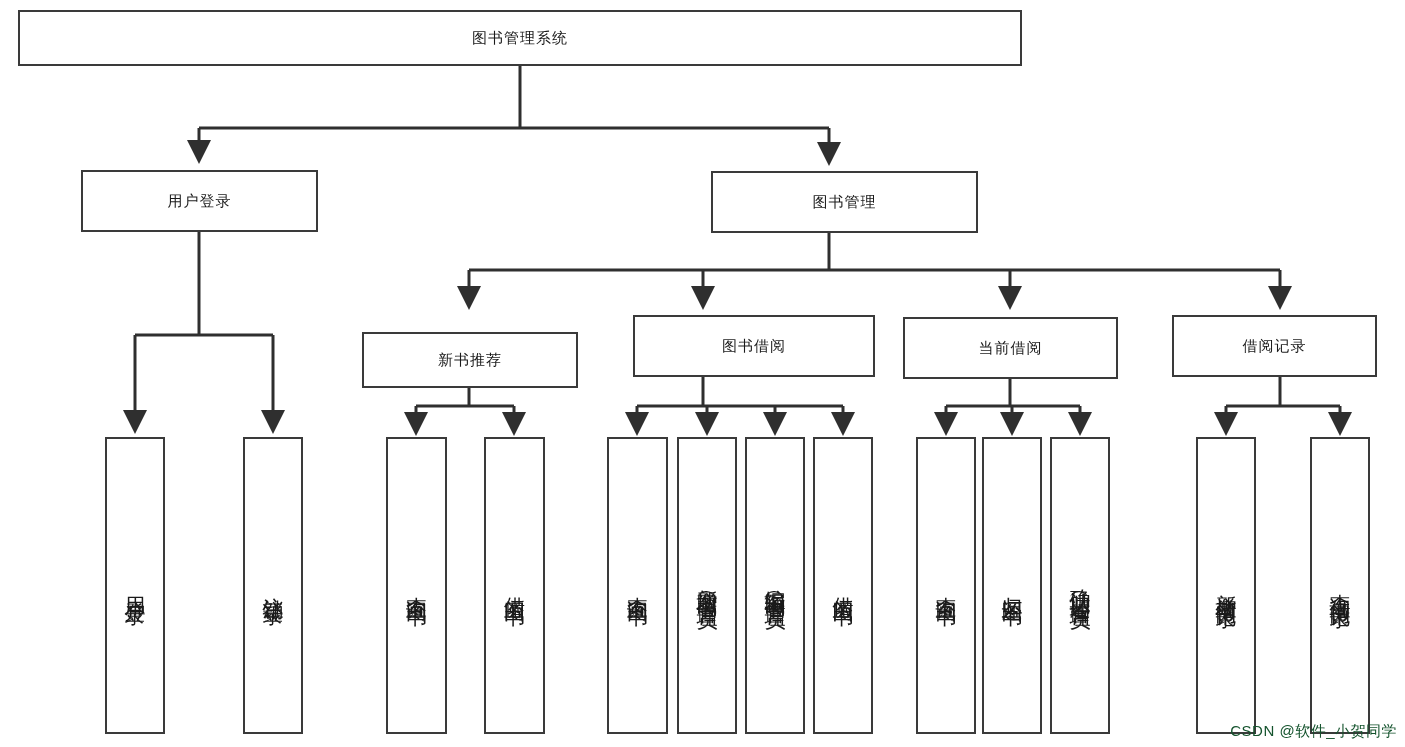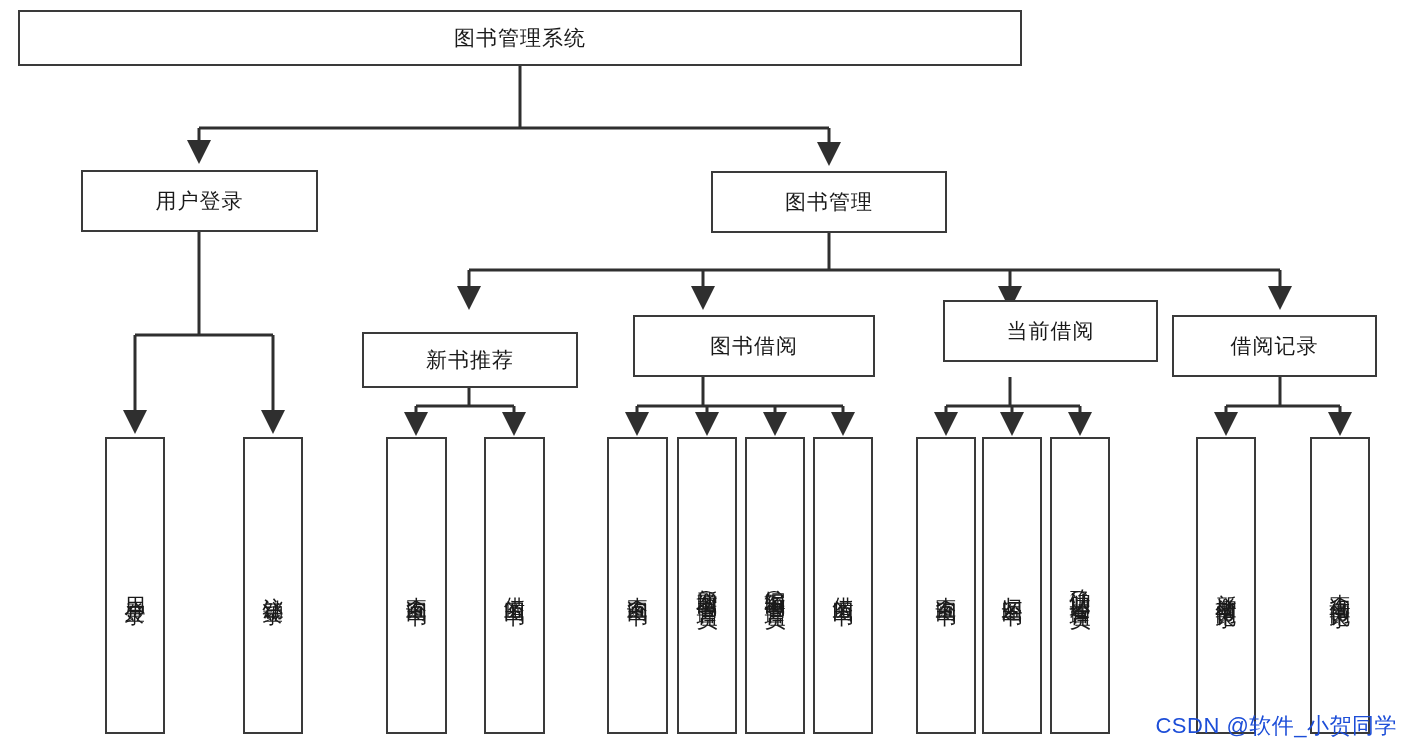--- a/index.html
+++ b/index.html
@@ -31,21 +31,21 @@
     border: 2px solid #3a3a3a;
     background: #ffffff;
     color: #1a1a1a;
     display: flex;
     align-items: center;
     justify-content: center;
     text-align: center;
     z-index: 2;
   }
   .node.horiz {
-    font-size: 21px;
+    font-size: 15px;
     letter-spacing: 1px;
     line-height: 1.2;
   }
   .node.vert {
     writing-mode: vertical-rl;
     text-orientation: upright;
     font-size: 21px;
     letter-spacing: 3px;
     line-height: 1.15;
     padding-top: 6px;
@@ -56,22 +56,22 @@
     text-orientation: upright;
     white-space: nowrap;
   }
   .label {
     display: block;
   }
   #watermark {
     position: absolute;
     right: 8px;
     bottom: 6px;
-    font-size: 22px;
-    color: #1d4ed8;
+    font-size: 15px;
+    color: #14532d;
     letter-spacing: 0.5px;
     z-index: 3;
     white-space: nowrap;
     pointer-events: none;
   }
 </style>
 </head>
 <body>
 
 <div id="canvas">
@@ -126,31 +126,31 @@
     </g>
   </svg>
 
   <div class="node horiz" style="left:18px; top:10px; width:1004px; height:56px;">
     <span class="label">图书管理系统</span>
   </div>
 
   <div class="node horiz" style="left:81px; top:170px; width:237px; height:62px;">
     <span class="label">用户登录</span>
   </div>
-  <div class="node horiz" style="left:711px; top:171px; width:236px; height:62px;">
+  <div class="node horiz" style="left:711px; top:171px; width:267px; height:62px;">
     <span class="label">图书管理</span>
   </div>
 
   <div class="node horiz" style="left:362px; top:332px; width:216px; height:56px;">
     <span class="label">新书推荐</span>
   </div>
   <div class="node horiz" style="left:633px; top:315px; width:242px; height:62px;">
     <span class="label">图书借阅</span>
   </div>
-  <div class="node horiz" style="left:903px; top:300px; width:215px; height:62px;margin-left:40px;">
+  <div class="node horiz" style="left:903px; top:317px; width:215px; height:62px;">
     <span class="label">当前借阅</span>
   </div>
   <div class="node horiz" style="left:1172px; top:315px; width:205px; height:62px;">
     <span class="label">借阅记录</span>
   </div>
 
   <div class="node vert" style="left:105px; top:437px; width:60px; height:297px;">
     <span class="label">用户登录</span>
   </div>
   <div class="node vert" style="left:243px; top:437px; width:60px; height:297px;">

